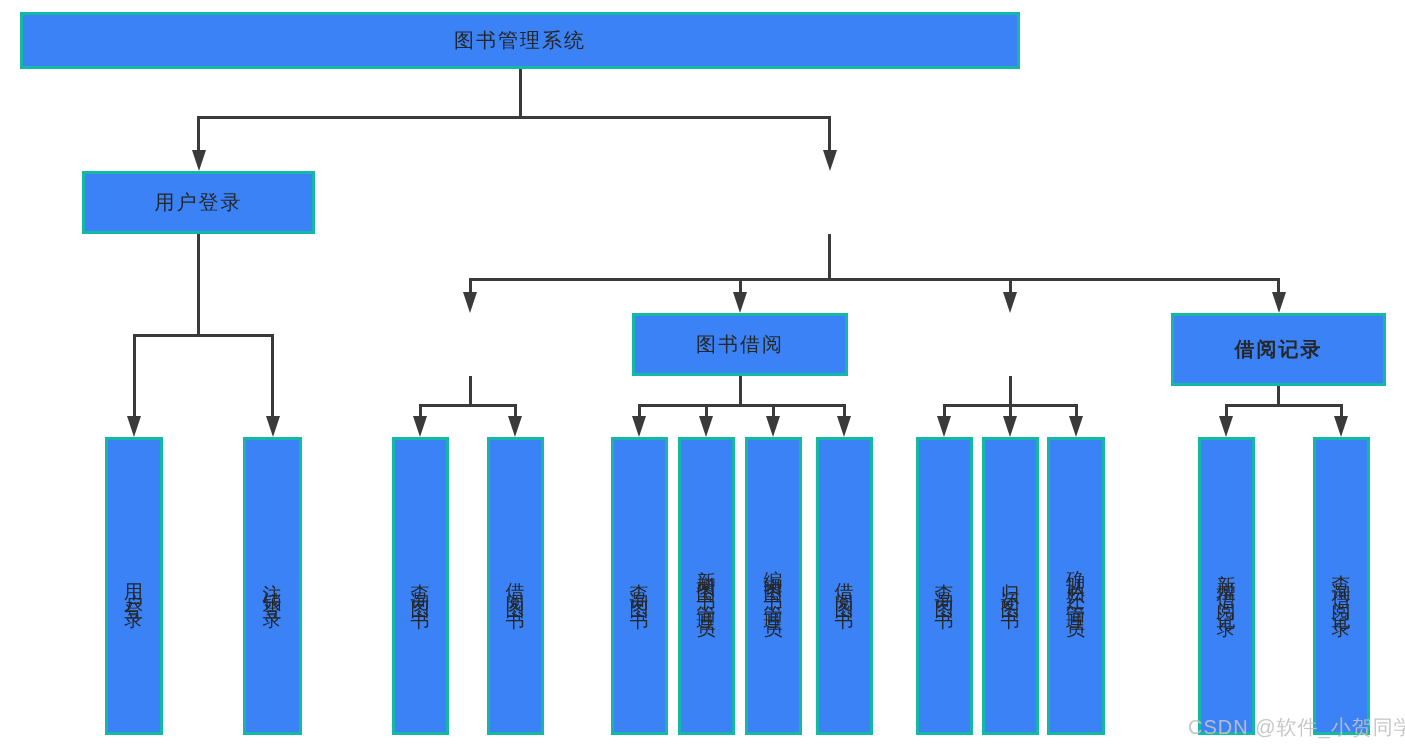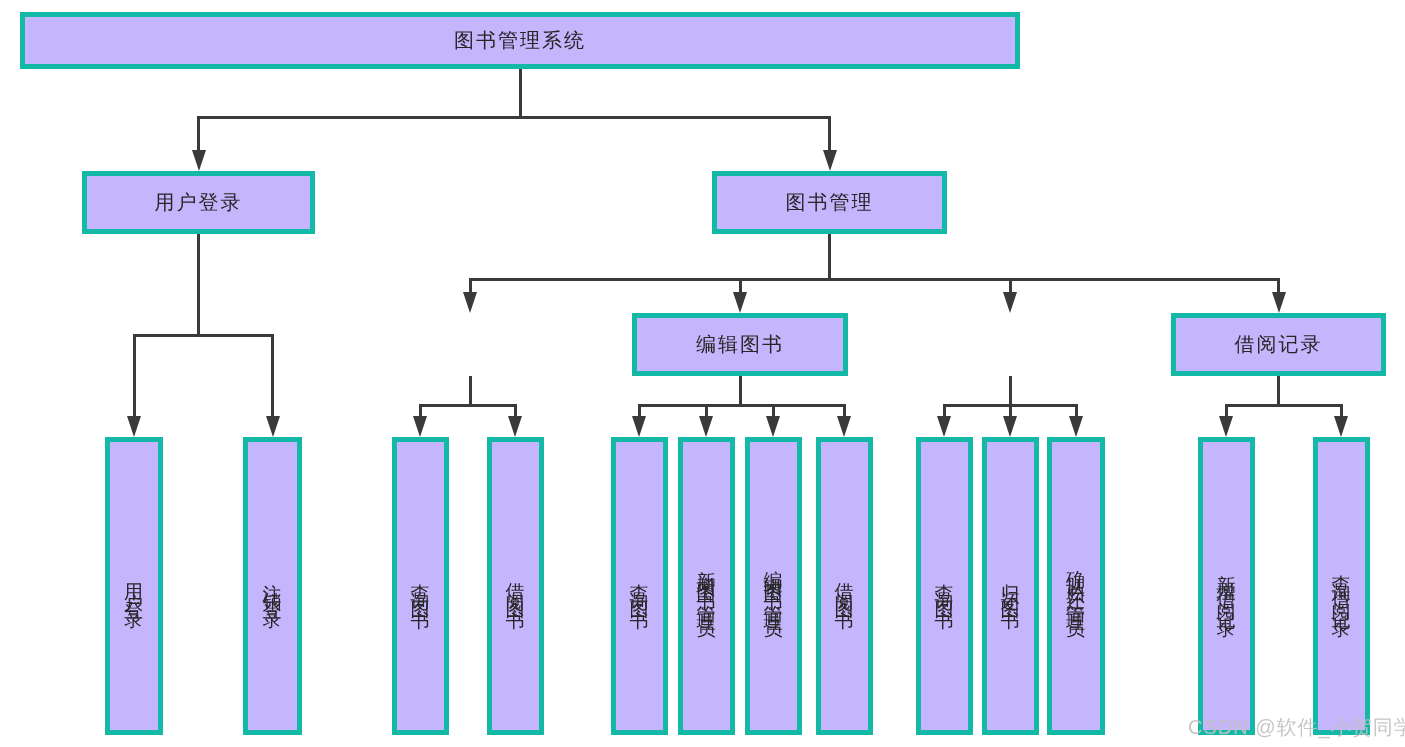--- a/index.html
+++ b/index.html
@@ -1,21 +1,21 @@
 <!DOCTYPE html>
 <html lang="zh"><head>
 <meta charset="utf-8">
 <style>
   html,body{margin:0;padding:0;background:#ffffff;}
   #canvas{
     position:relative;width:1405px;height:747px;background:#ffffff;
     font-family:"Liberation Sans","DejaVu Sans",sans-serif;overflow:hidden;
   }
   .box{
-    position:absolute;box-sizing:border-box;border:5px solid #14b8a6;background:#c4b5fd;
+    position:absolute;box-sizing:border-box;border:3px solid #14b8a6;background:#3b82f6;
     display:flex;align-items:center;justify-content:center;color:#262626;z-index:2;
   }
   .hlabel{font-size:20px;letter-spacing:2px;white-space:nowrap;}
   .vtext{
     writing-mode:vertical-rl;text-orientation:mixed;
     font-size:19px;letter-spacing:9px;line-height:1;white-space:nowrap;color:#262626;
   }
   .ln{position:absolute;background:#3a3a3a;z-index:1;}
   .arrow{
     position:absolute;width:0;height:0;z-index:1;
@@ -39,46 +39,43 @@
   <div class="ln" style="left:518.5px;top:69px;width:3px;height:49px;"></div>
   <div class="ln" style="left:197px;top:116px;width:634px;height:3px;"></div>
   <div class="ln" style="left:197px;top:118px;width:3px;height:34px;"></div>
   <div class="arrow" style="left:191.5px;top:150px;"></div>
   <div class="ln" style="left:828px;top:118px;width:3px;height:34px;"></div>
   <div class="arrow" style="left:822.5px;top:150px;"></div>
 
   <div class="box" style="left:82px;top:171px;width:233px;height:63px;">
     <span class="hlabel">用户登录</span>
   </div>
-  <div class="box" style="left:712px;top:171px;width:235px;height:63px;">
-    <span class="hlabel">图书管理</span>
-  </div>
 
   <div class="ln" style="left:197px;top:234px;width:3px;height:102px;"></div>
   <div class="ln" style="left:132.5px;top:334px;width:141.5px;height:3px;"></div>
   <div class="ln" style="left:132.5px;top:336px;width:3px;height:81px;"></div>
   <div class="arrow" style="left:127px;top:416px;"></div>
   <div class="ln" style="left:271px;top:336px;width:3px;height:81px;"></div>
   <div class="arrow" style="left:265.5px;top:416px;"></div>
 
   <div class="ln" style="left:828px;top:234px;width:3px;height:46px;"></div>
   <div class="ln" style="left:468.5px;top:278px;width:811.5px;height:3px;"></div>
   <div class="ln" style="left:468.5px;top:280px;width:3px;height:14px;"></div>
   <div class="arrow" style="left:463px;top:292px;"></div>
   <div class="ln" style="left:738.5px;top:280px;width:3px;height:14px;"></div>
   <div class="arrow" style="left:733px;top:292px;"></div>
   <div class="ln" style="left:1008.5px;top:280px;width:3px;height:14px;"></div>
   <div class="arrow" style="left:1003px;top:292px;"></div>
   <div class="ln" style="left:1277px;top:280px;width:3px;height:14px;"></div>
   <div class="arrow" style="left:1271.5px;top:292px;"></div>
 
   <div class="box" style="left:632px;top:313px;width:216px;height:63px;">
-    <span class="hlabel">编辑图书</span>
+    <span class="hlabel">图书借阅</span>
   </div>
-  <div class="box" style="left:1171px;top:313px;width:215px;height:63px;">
+  <div class="box" style="left:1171px;top:313px;width:215px;height:73px;font-weight:bold;">
     <span class="hlabel">借阅记录</span>
   </div>
 
   <div class="ln" style="left:468.5px;top:376px;width:3px;height:30px;"></div>
   <div class="ln" style="left:418.5px;top:404px;width:98px;height:3px;"></div>
   <div class="ln" style="left:418.5px;top:406px;width:3px;height:12px;"></div>
   <div class="arrow" style="left:413px;top:416px;"></div>
   <div class="ln" style="left:513.5px;top:406px;width:3px;height:12px;"></div>
   <div class="arrow" style="left:508px;top:416px;"></div>
 

